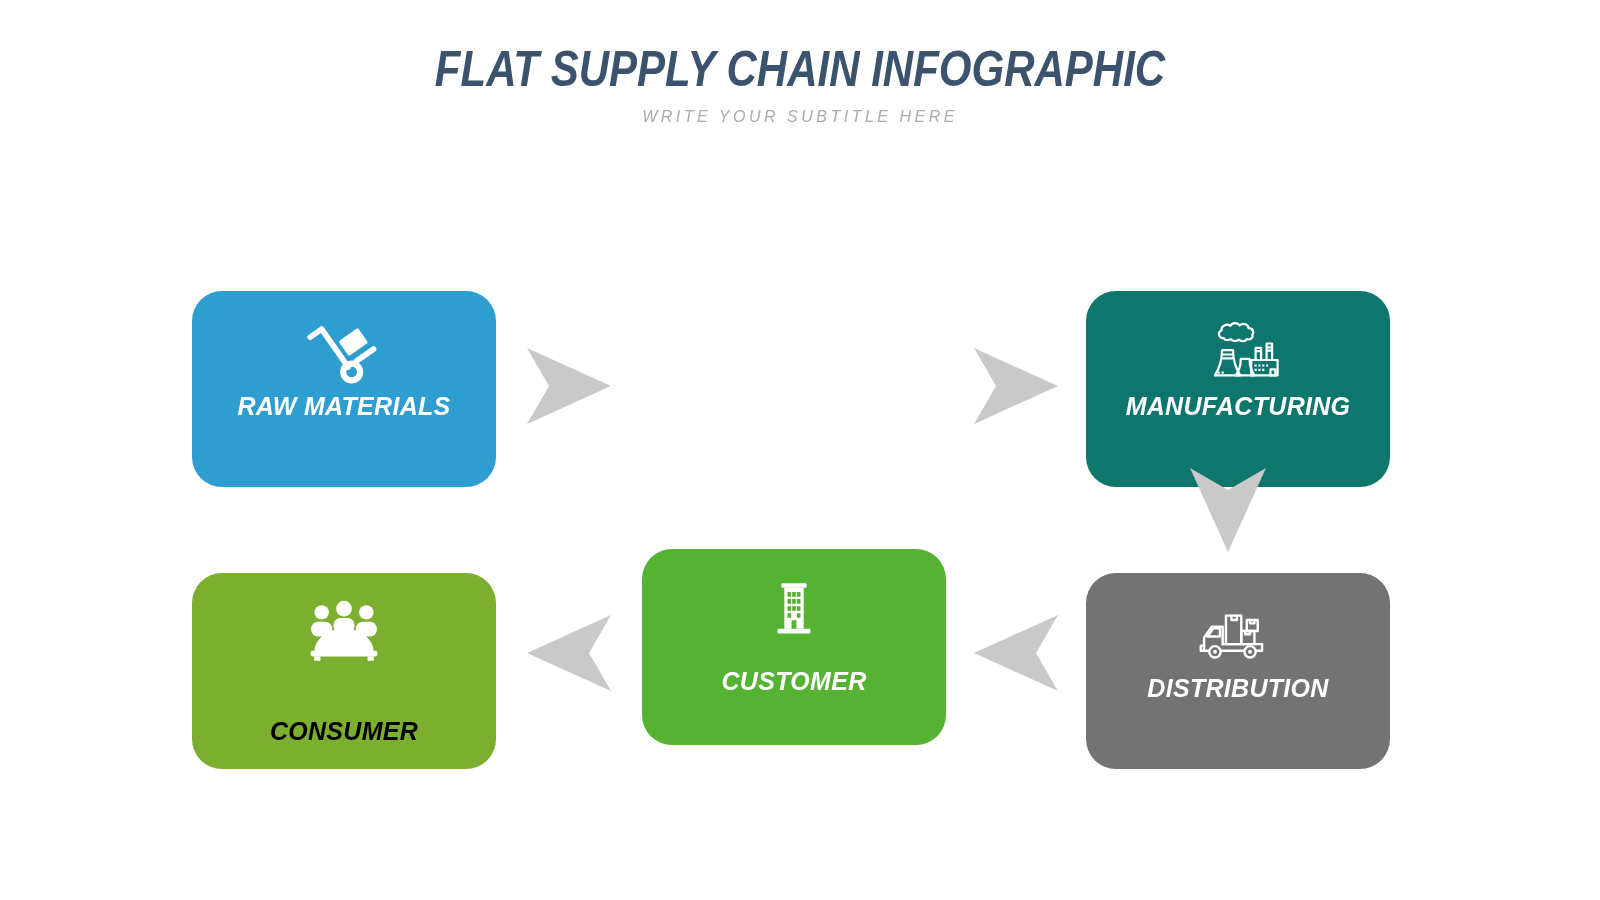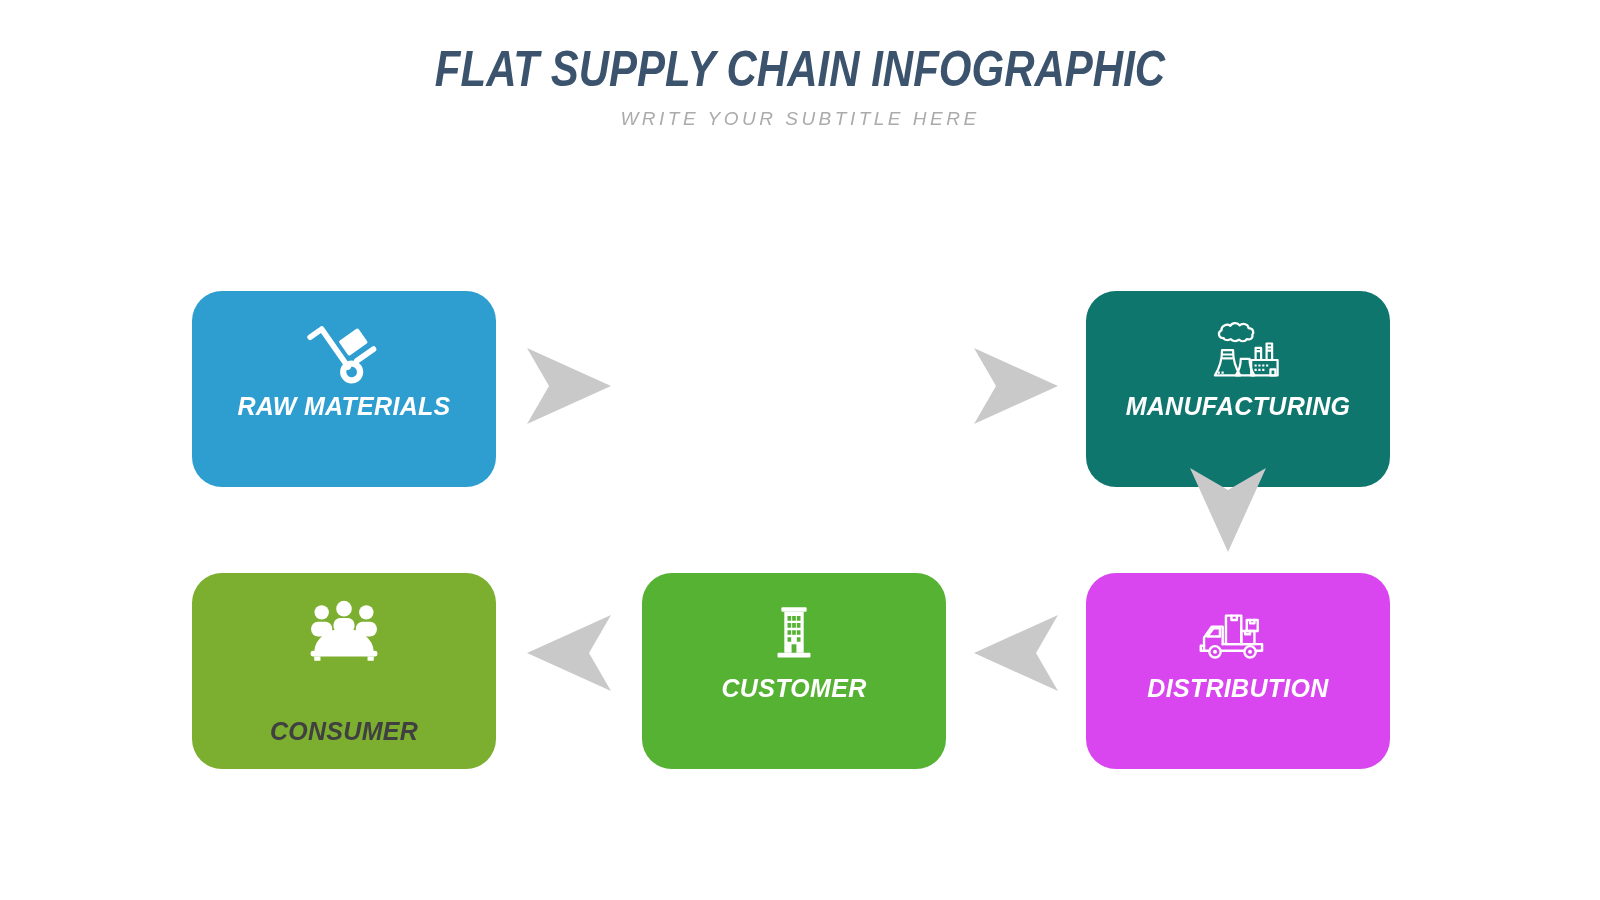--- a/index.html
+++ b/index.html
@@ -26,21 +26,21 @@
     line-height: 1.0;
     transform: scaleX(0.84);
     letter-spacing: 0px;
   }
   .subtitle {
     position: absolute;
     top: 108px;
     left: 0;
     width: 1600px;
     text-align: center;
-    font-size: 19px;
+    font-size: 16px;
     letter-spacing: 3.5px;
     font-weight: normal;
   }
 
   
   .node {
     position: absolute;
     width: 304px;
     height: 196px;
     border-radius: 30px;
@@ -60,21 +60,21 @@
     font-size: 25px;
     font-weight: bold;
     letter-spacing: 0.3px;
     white-space: nowrap;
   }
 
   #node-raw-materials { left: 192px;  top: 291px; }
   #node-supplier      { left: 642px;  top: 291px; }
   #node-manufacturing { left: 1086px; top: 291px; }
   #node-consumer      { left: 192px;  top: 573px; }
-  #node-customer      { left: 642px;  top: 573px; }
+  #node-customer      { left: 642px;  top: 549px; gap: 17px; }
   #node-distribution  { left: 1086px; top: 573px; }
 
   
   .arrow { position: absolute; }
   #arrow-1 { left: 527px;  top: 348px; }
   #arrow-2 { left: 974px;  top: 348px; }
   #arrow-3 { left: 1190px; top: 468px; }
   #arrow-4 { left: 974px;  top: 615px; }
   #arrow-5 { left: 527px;  top: 615px; }
 </style>
@@ -140,40 +140,40 @@
         <circle cx="50" cy="10" r="5.8"></circle>
         <rect x="5.5" y="17.5" width="17" height="12" rx="5.5"></rect>
         <rect x="23.5" y="14.5" width="17" height="12" rx="5.5"></rect>
         <rect x="41.5" y="17.5" width="17" height="12" rx="5.5"></rect>
         <path d="M8 42 a24 19 0 0 1 48 0 z"></path>
         <rect x="5" y="41" width="54" height="4.5" rx="2"></rect>
         <rect x="8" y="45.5" width="5" height="3.5"></rect>
         <rect x="51" y="45.5" width="5" height="3.5"></rect>
       </svg>
     </div>
-    <div class="label" style="color: #404040; margin-top: 48px;">CONSUMER</div>
+    <div class="label" style="color: #000000; margin-top: 48px;">CONSUMER</div>
   </div>
 
   <div class="node" id="node-customer" style="background-color: rgb(86, 178, 51);">
     <div class="icon">
       <svg viewBox="0 0 64 64" width="62" height="66" aria-hidden="true" fill="#ffffff">
         <rect x="19" y="7.5" width="26" height="4.5" rx="1"></rect>
         <path fill-rule="evenodd" d="M22 12 h20 v42.5 h-20 Z
           M25.3 16.5 h3.8 v4.8 h-3.8 Z M30.1 16.5 h3.8 v4.8 h-3.8 Z M34.9 16.5 h3.8 v4.8 h-3.8 Z
           M25.3 23.8 h3.8 v4.8 h-3.8 Z M30.1 23.8 h3.8 v4.8 h-3.8 Z M34.9 23.8 h3.8 v4.8 h-3.8 Z
           M25.3 31.1 h3.8 v4.8 h-3.8 Z M30.1 31.1 h3.8 v4.8 h-3.8 Z M34.9 31.1 h3.8 v4.8 h-3.8 Z
           M25.3 38.4 h3.8 v4.8 h-3.8 Z M34.9 38.4 h3.8 v4.8 h-3.8 Z
           M29.5 45.8 h5 v8.7 h-5 Z"></path>
         <rect x="15" y="54.5" width="34" height="4.8" rx="1"></rect>
       </svg>
     </div>
     <div class="label" style="color: rgb(255, 255, 255);">CUSTOMER</div>
   </div>
 
-  <div class="node" id="node-distribution" style="background-color: #d946ef;">
+  <div class="node" id="node-distribution" style="background-color: #737373;">
     <div class="icon">
       <svg viewBox="0 0 84 58" width="92" height="64" aria-hidden="true" fill="none" stroke="#ffffff" stroke-width="2.2" stroke-linecap="round" stroke-linejoin="round">
         <path d="M15 47 h-4 v-12 l7 -10 h10 v16"></path>
         <path d="M14 34 l5.5 -7.5 h6 v7.5 z"></path>
         <path d="M28 41 h36 v6 h-5.5"></path>
         <path d="M47.5 47 h-21"></path>
         <path d="M11 47 h-3 v-4.5 h3"></path>
         <rect x="31" y="15" width="14" height="26"></rect>
         <path d="M36 15 v4 h5 v-4"></path>
         <rect x="45" y="29" width="12" height="12"></rect>

